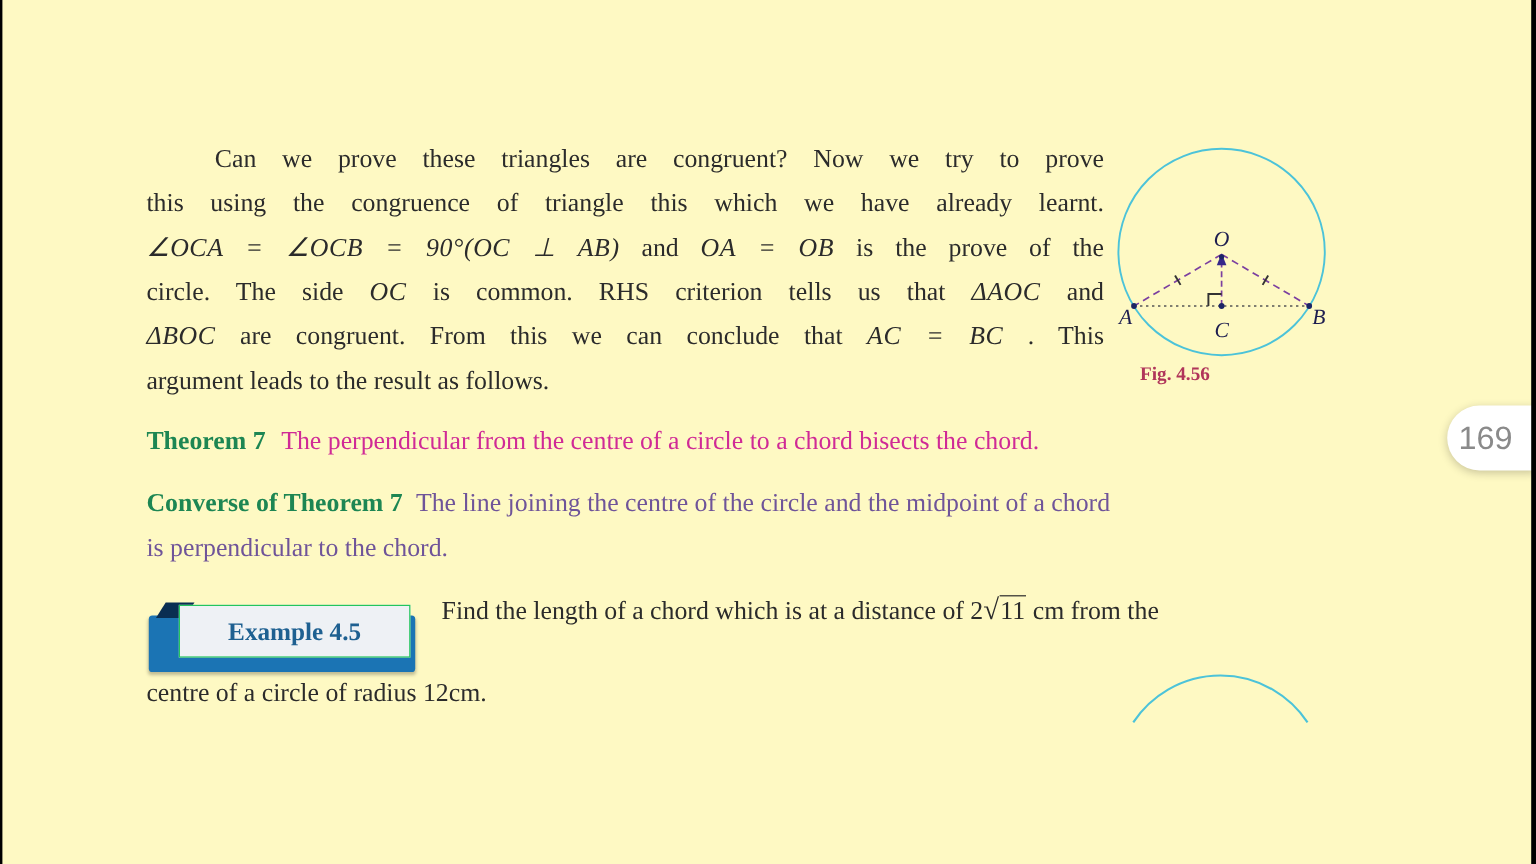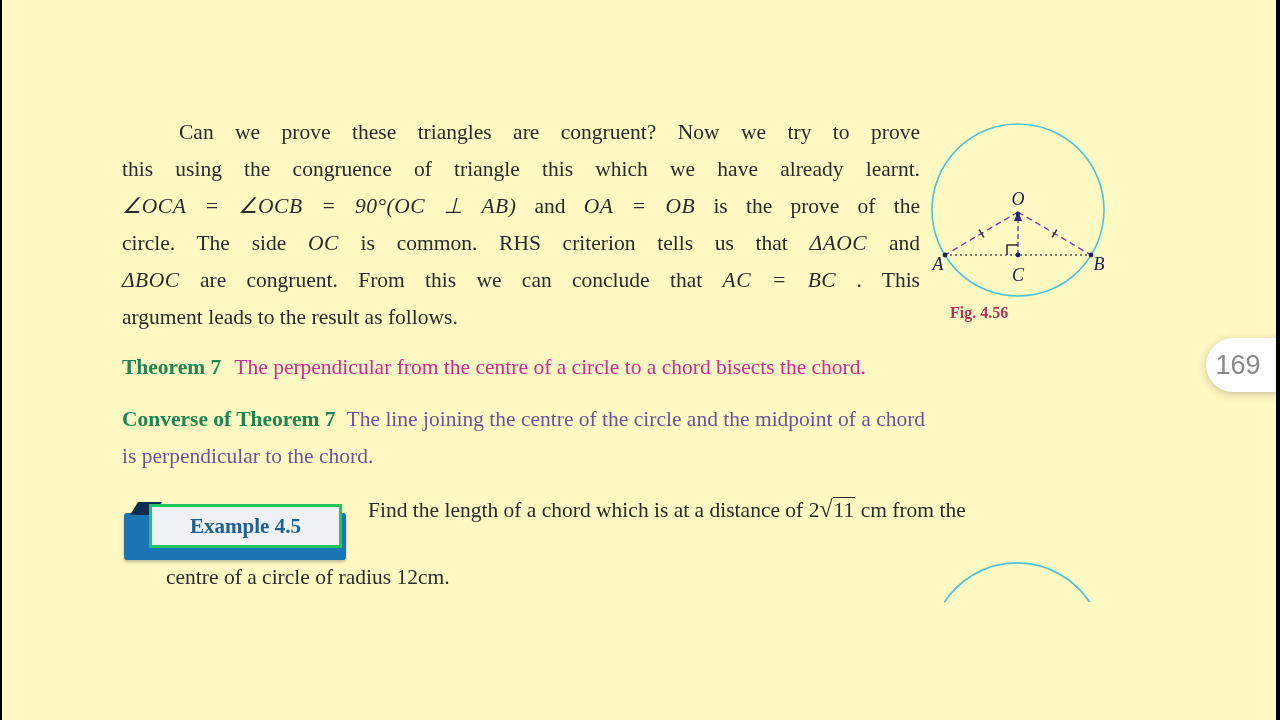--- a/index.html
+++ b/index.html
@@ -29,28 +29,28 @@
   .c-label { color:#1d8653; font-weight:bold; margin-right:11px; }
 
   
   .ex-wrap  { position:absolute; left:122px; top:502px; width:234px; height:60px; }
   .ex-blue  { position:absolute; left:2px; top:11px; width:222px; height:47px;
               background:#1b74b4; border-radius:3px;
               box-shadow:0 2px 3px rgba(0,0,0,0.25); }
   .ex-fold  { position:absolute; left:12px; top:0; width:24px; height:13px;
               background:#0a2e52; transform:skewX(-32deg); }
   .ex-panel { position:absolute; left:27px; top:2px; width:193px; height:44px;
-              background:#eef1f5; border:3px solid #22c55e;
+              background:#eef1f5; border:1px solid #22c55e;
               display:flex; align-items:center; justify-content:center; }
   .ex-panel span { color:#1e6091; font-weight:bold; font-size:21px; }
 
   .ex-line1 { position:absolute; left:368px; top:496px; width:760px;
               font-size:21.5px; color:#2b2b2b; }
   .ex-line2 { position:absolute; left:122px; top:565px; width:760px;
-              font-size:21.5px; color:#2b2b2b;margin-left:44px; }
+              font-size:21.5px; color:#2b2b2b; }
   .sqrt { font-size:24px; }
   .radicand { border-top:1.6px solid #2b2b2b; padding:0 1px; }
 
   
   .figure { position:absolute; left:930px; top:115px; width:180px; height:200px; }
   .fig-caption { position:absolute; left:950px; top:304px; width:140px;
                  text-align:left; font-size:16px; font-weight:600; color:#b0355a; }
   .fig-label { font-style:italic; font-size:18px; fill:#1d1d4f;
                font-family:"Liberation Serif", serif; }
 

